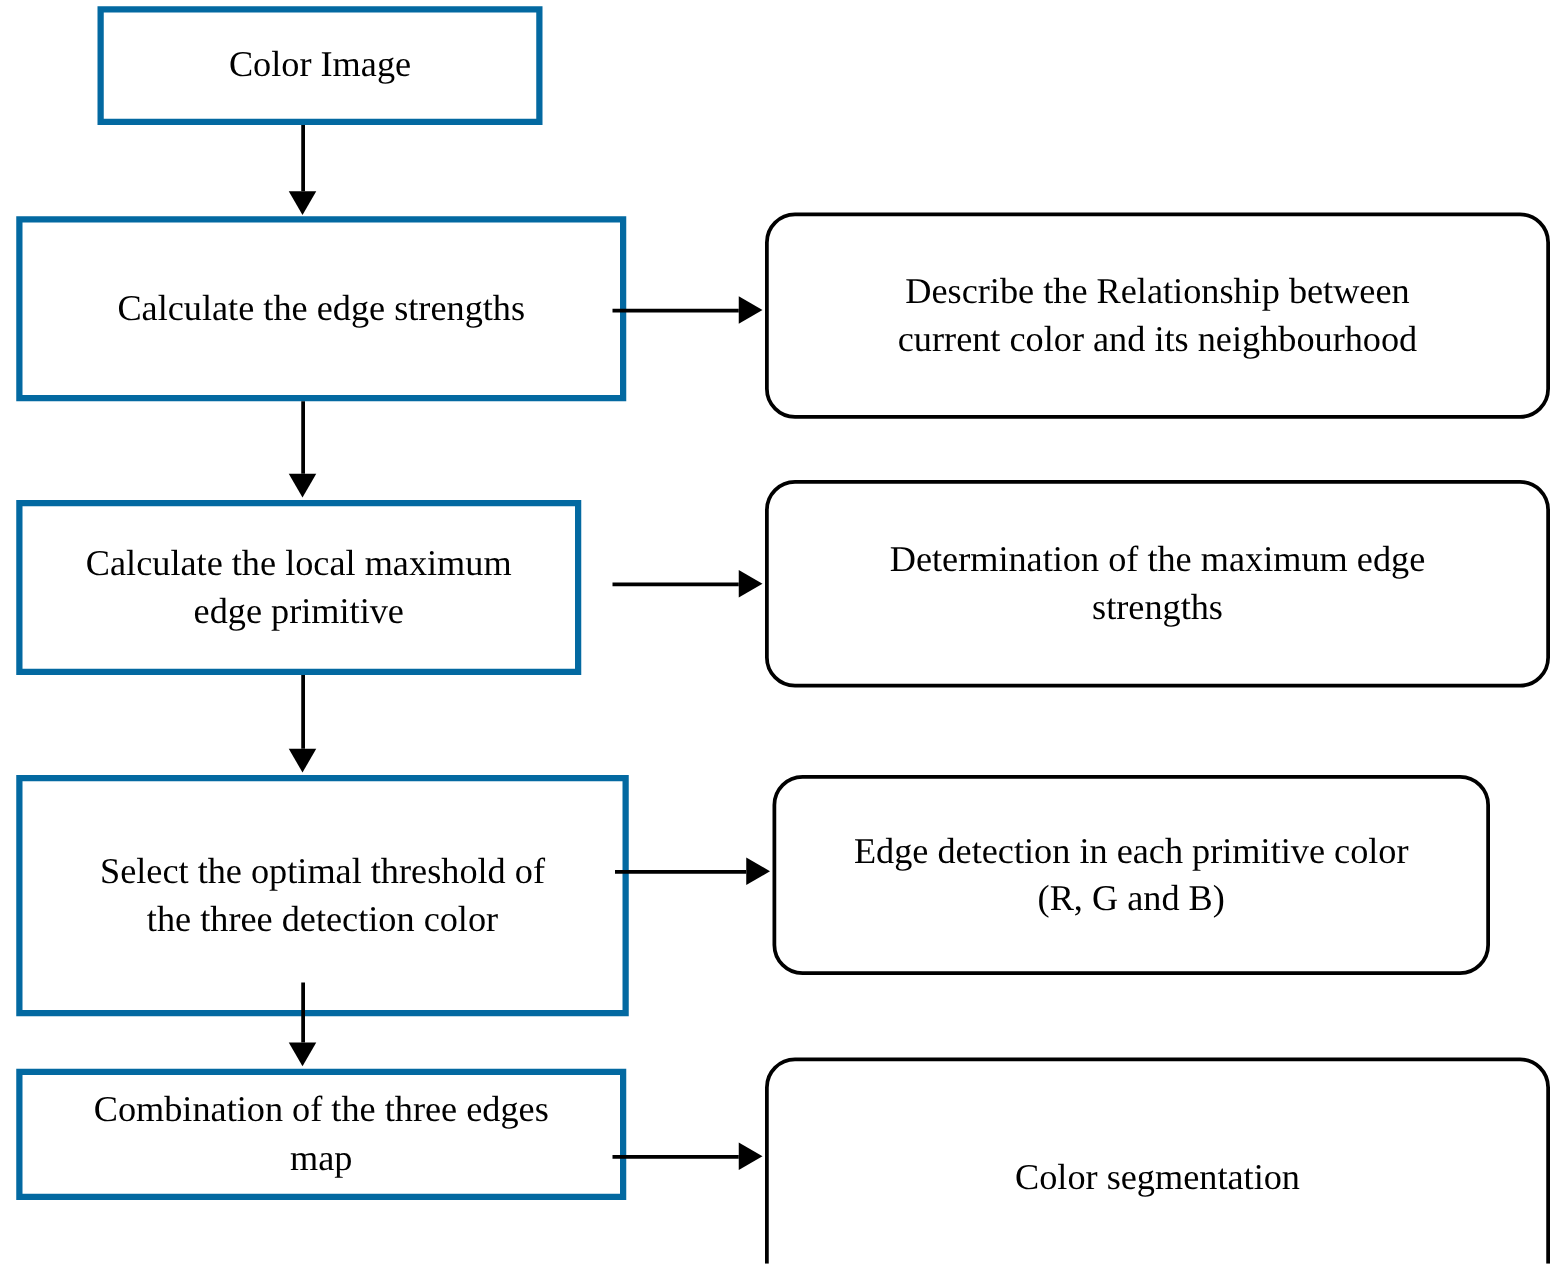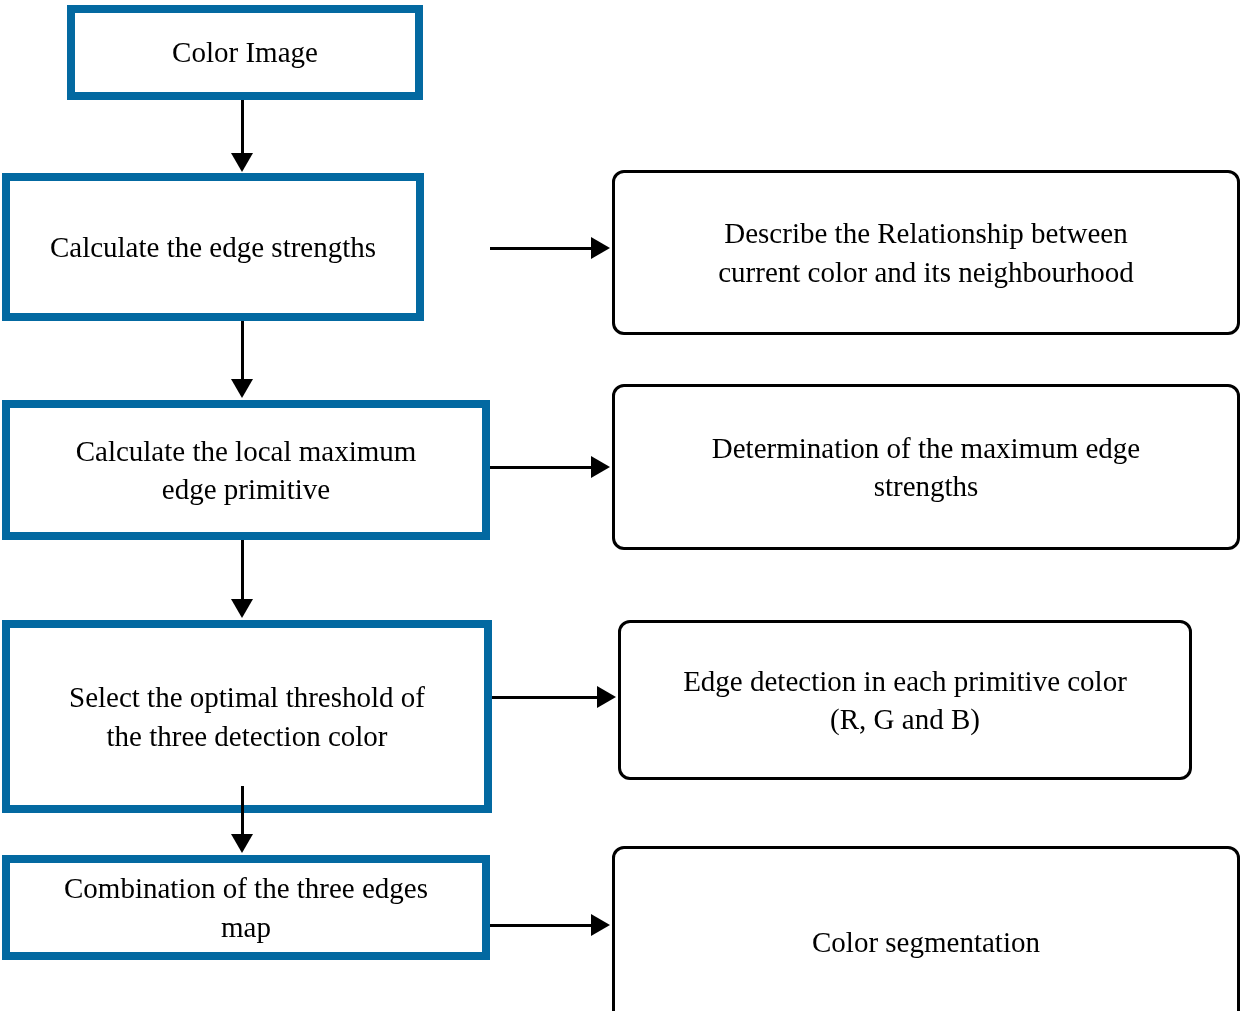--- a/index.html
+++ b/index.html
@@ -22,25 +22,26 @@
     display: flex;
     flex-direction: column;
     justify-content: center;
     align-items: center;
     text-align: center;
     font-size: 29px;
     line-height: 1.32;
     box-sizing: border-box;
   }
   .rect {
-    border: 8px solid #0369a1;
+    border: 5px solid #0369a1;
+    margin-left: 11px;
   }
   .rounded {
     border: 3px solid #000000;
-    border-radius: 12px;
+    border-radius: 24px;
   }
   .varrow {
     position: absolute;
     width: 24px;
     display: flex;
     flex-direction: column;
     align-items: center;
   }
   .shaft-v {
     width: 3px;
@@ -80,40 +81,40 @@
 
   <div class="box rect" style="left:67px; top:5px; width:356px; height:95px;">
     <div>Color Image</div>
   </div>
 
   <div class="varrow" style="left:230px; top:100px; height:72px;">
     <div class="shaft-v"></div>
     <div class="head-down"></div>
   </div>
 
-  <div class="box rect" style="left:2px; top:173px; width:422px; height:148px;">
+  <div class="box rect" style="left:2px; top:173px; width:488px; height:148px;">
     <div>Calculate the edge strengths</div>
   </div>
 
   <div class="harrow" style="left:490px; top:236px; width:120px;">
     <div class="shaft-h"></div>
     <div class="head-right"></div>
   </div>
 
   <div class="box rounded" style="left:612px; top:170px; width:628px; height:165px;">
     <div>Describe the Relationship between</div>
     <div>current color and its neighbourhood</div>
   </div>
 
   <div class="varrow" style="left:230px; top:321px; height:77px;">
     <div class="shaft-v"></div>
     <div class="head-down"></div>
   </div>
 
-  <div class="box rect" style="left:2px; top:400px; width:488px; height:140px;">
+  <div class="box rect" style="left:2px; top:400px; width:452px; height:140px;">
     <div>Calculate the local maximum</div>
     <div>edge primitive</div>
   </div>
 
   <div class="harrow" style="left:490px; top:455px; width:120px;">
     <div class="shaft-h"></div>
     <div class="head-right"></div>
   </div>
 
   <div class="box rounded" style="left:612px; top:384px; width:628px; height:166px;">

